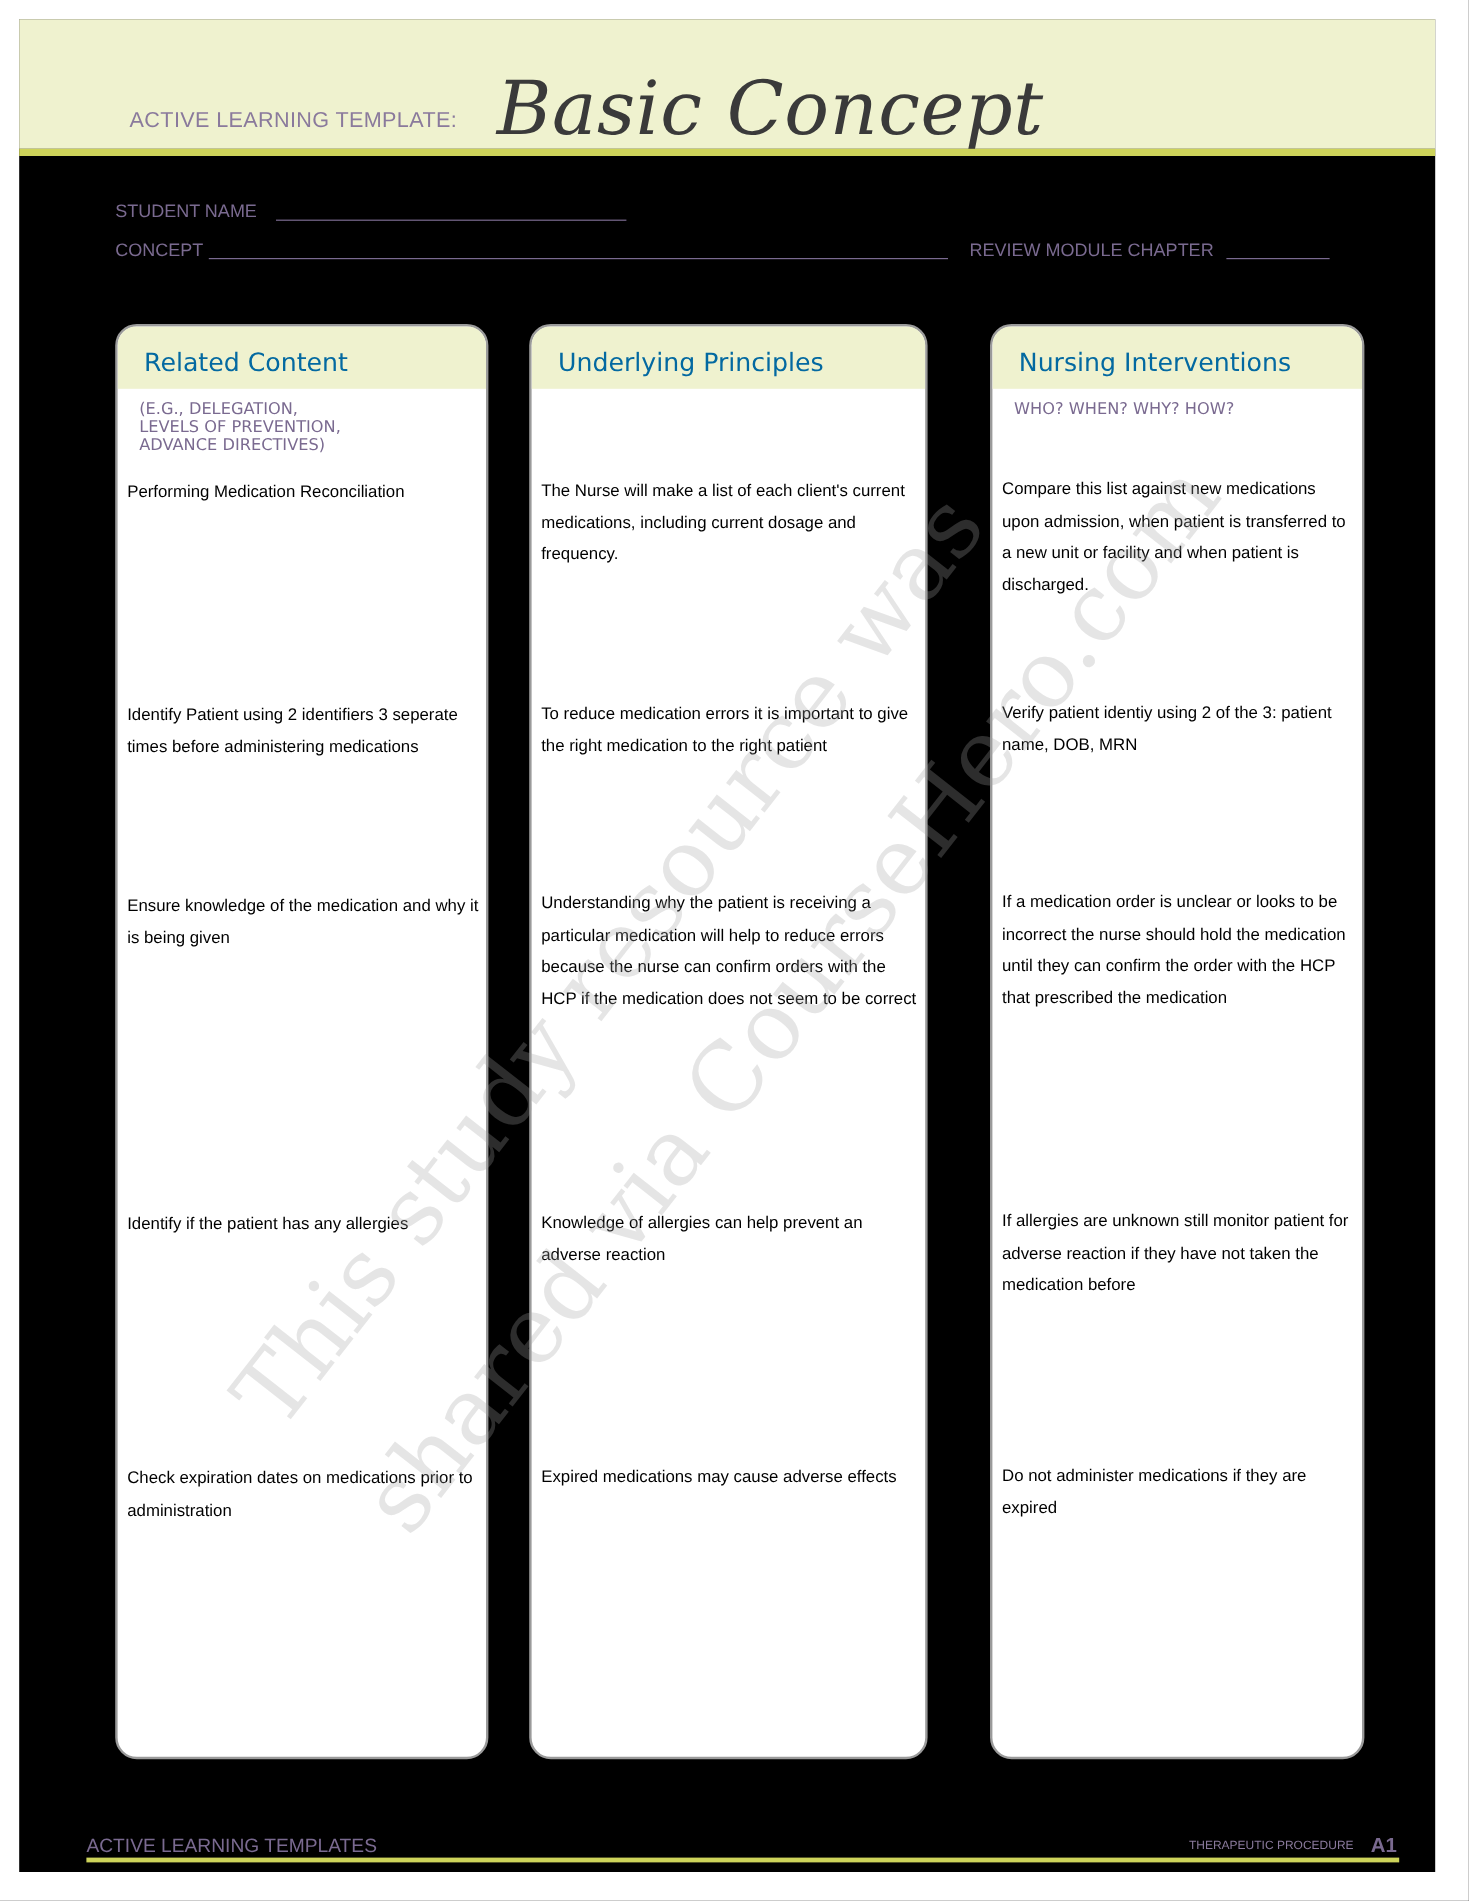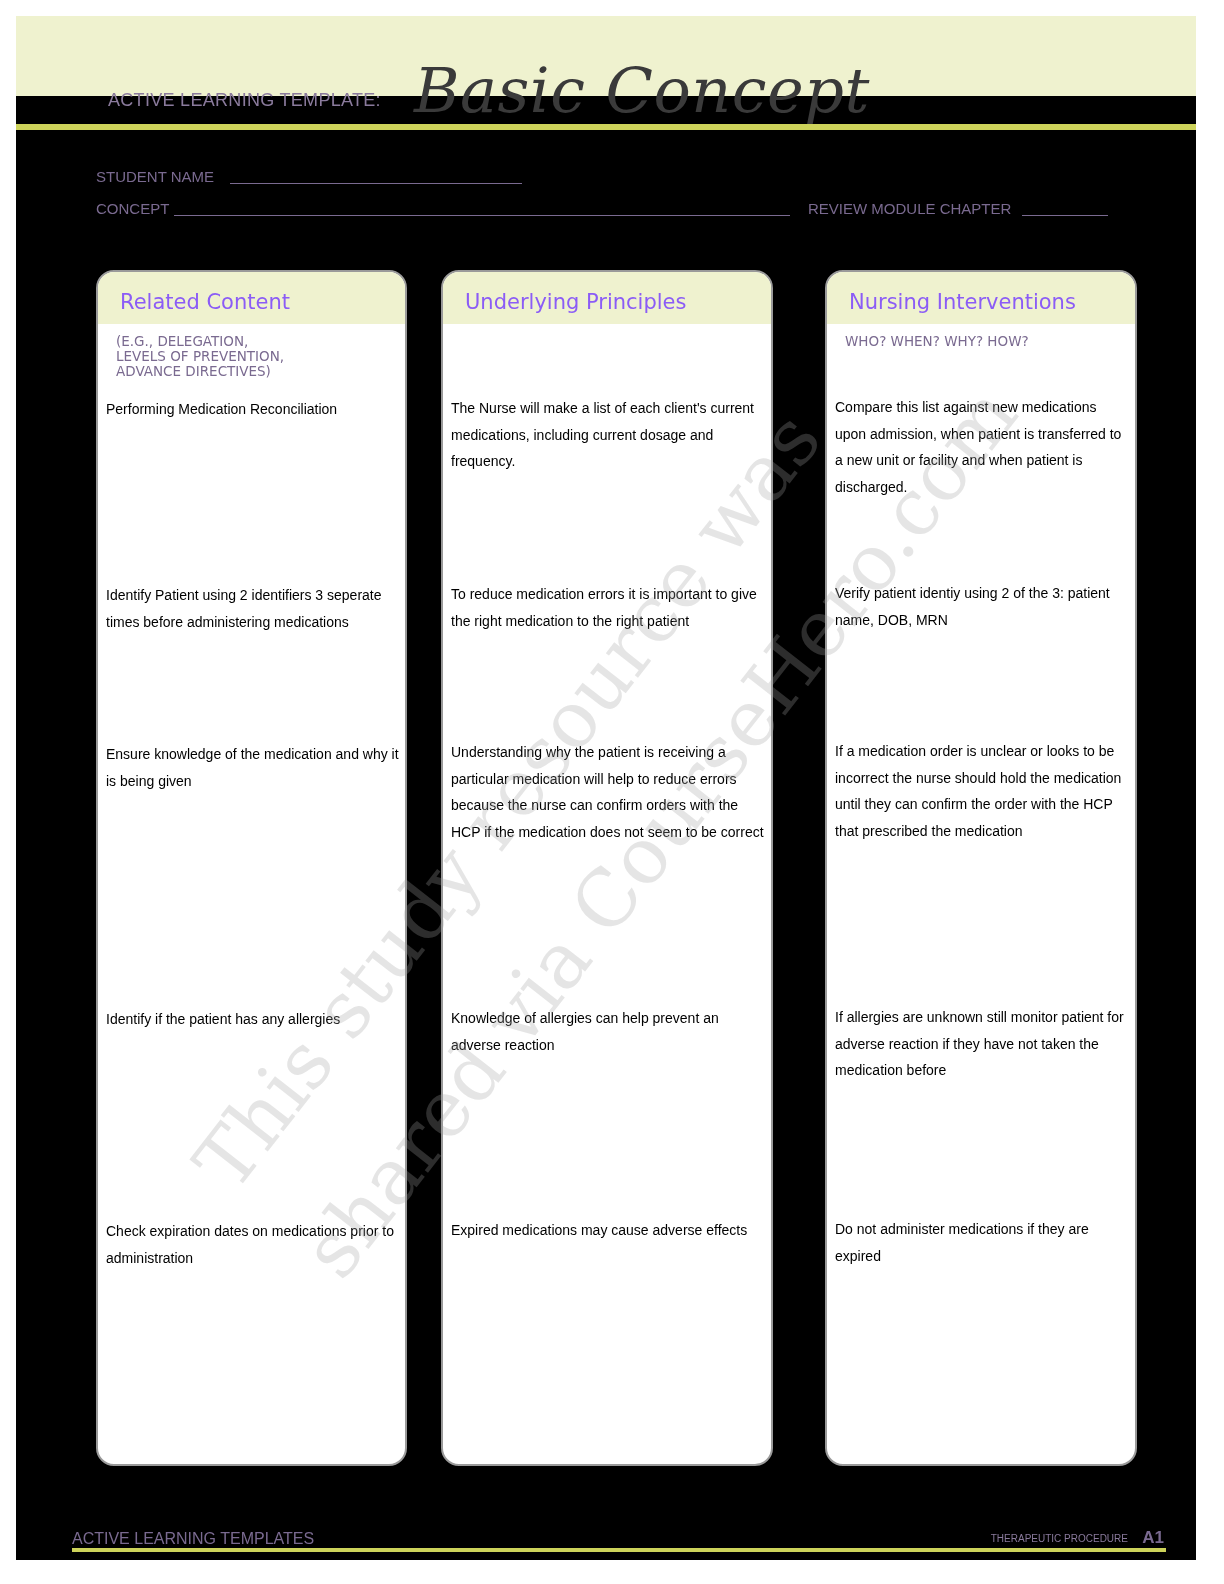--- a/index.html
+++ b/index.html
@@ -1,25 +1,25 @@
 <!DOCTYPE html>
 <html><head>
 <meta charset="utf-8">
 <style>
   html, body { margin:0; padding:0; }
   body { width:1224px; height:1584px; background:#ffffff; position:relative; overflow:hidden; font-family:"DejaVu Sans", sans-serif; }
   .page { position:absolute; left:16px; top:16px; width:1180px; height:1544px; background:#000000; }
-  .top-band { position:absolute; left:0; top:0; width:1180px; height:80px; background:#eff2cf; }
+  .top-band { position:absolute; left:0; top:0; width:1180px; height:108px; background:#eff2cf; }
   .top-rule { position:absolute; left:0; top:108px; width:1180px; height:6px; background:#cdd35a; }
   .tpl-label { position:absolute; left:92px; top:74px; font-family:"Liberation Sans", sans-serif; font-size:18px; color:#8a7a9c; letter-spacing:0.3px; }
   .tpl-title { position:absolute; left:398px; top:38px; font-family:"DejaVu Serif", serif; font-style:italic; font-size:62px; color:#3a3a3a; letter-spacing:0.5px; }
   .field-label { position:absolute; font-family:"Liberation Sans", sans-serif; font-size:15px; color:#7a6a90; }
   .field-line { position:absolute; height:1px; background:#7a6a90; }
   .col { position:absolute; top:254px; height:1196px; background:#ffffff; border:2px solid #9a9a9a; border-radius:18px; overflow:hidden; box-sizing:border-box; }
-  .col-head { height:52px; background:#eff2cf; font-family:"DejaVu Sans", sans-serif; font-size:21px; color:#8b5cf6; padding:18px 0 0 22px; box-sizing:border-box; }
+  .col-head { height:52px; background:#eff2cf; font-family:"DejaVu Sans", sans-serif; font-size:21px; color:#0369a1; padding:18px 0 0 22px; box-sizing:border-box; }
   .col-sub { font-family:"DejaVu Sans", sans-serif; font-size:13.5px; color:#7a6a90; line-height:15px; padding:10px 0 0 18px; white-space:pre-line; height:56px; box-sizing:border-box; }
   .entry { position:absolute; left:8px; right:6px; font-family:"Liberation Sans", sans-serif; font-size:14px; color:#000; line-height:26.5px; }
   .watermark { position:absolute; font-family:"DejaVu Serif", serif; font-size:78px; color:rgba(160,160,160,0.28); transform:rotate(-52deg); transform-origin:left bottom; white-space:nowrap; pointer-events:none; }
   .foot-label { position:absolute; left:56px; top:1514px; font-family:"Liberation Sans", sans-serif; font-size:16px; color:#7a6a90; }
   .foot-right { position:absolute; right:68px; top:1517px; font-family:"Liberation Sans", sans-serif; font-size:10px; color:#8a7a9c; }
   .foot-page { position:absolute; right:32px; top:1512px; font-family:"Liberation Sans", sans-serif; font-size:17px; color:#7a6a90; font-weight:bold; }
   .foot-rule { position:absolute; left:56px; top:1532px; width:1094px; height:4px; background:#cdd35a; }
 </style>
 </head>
 <body>

